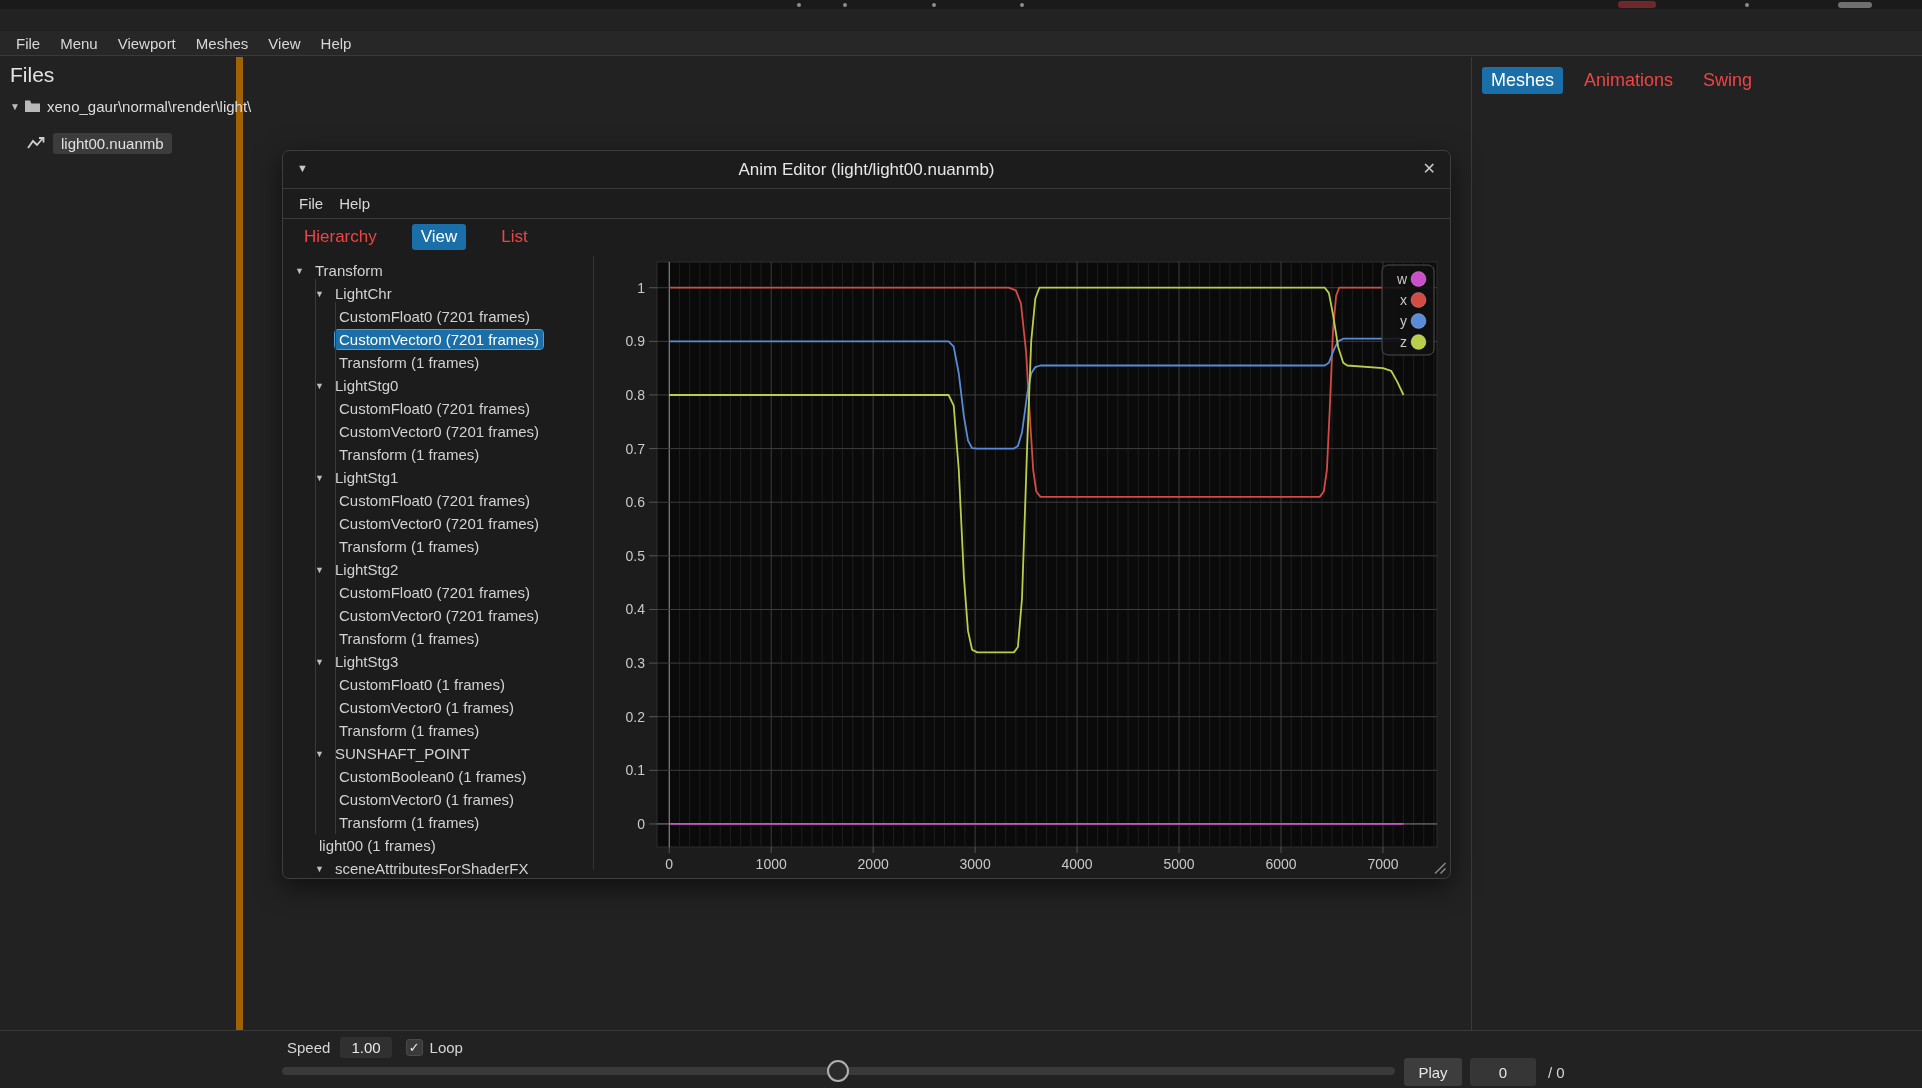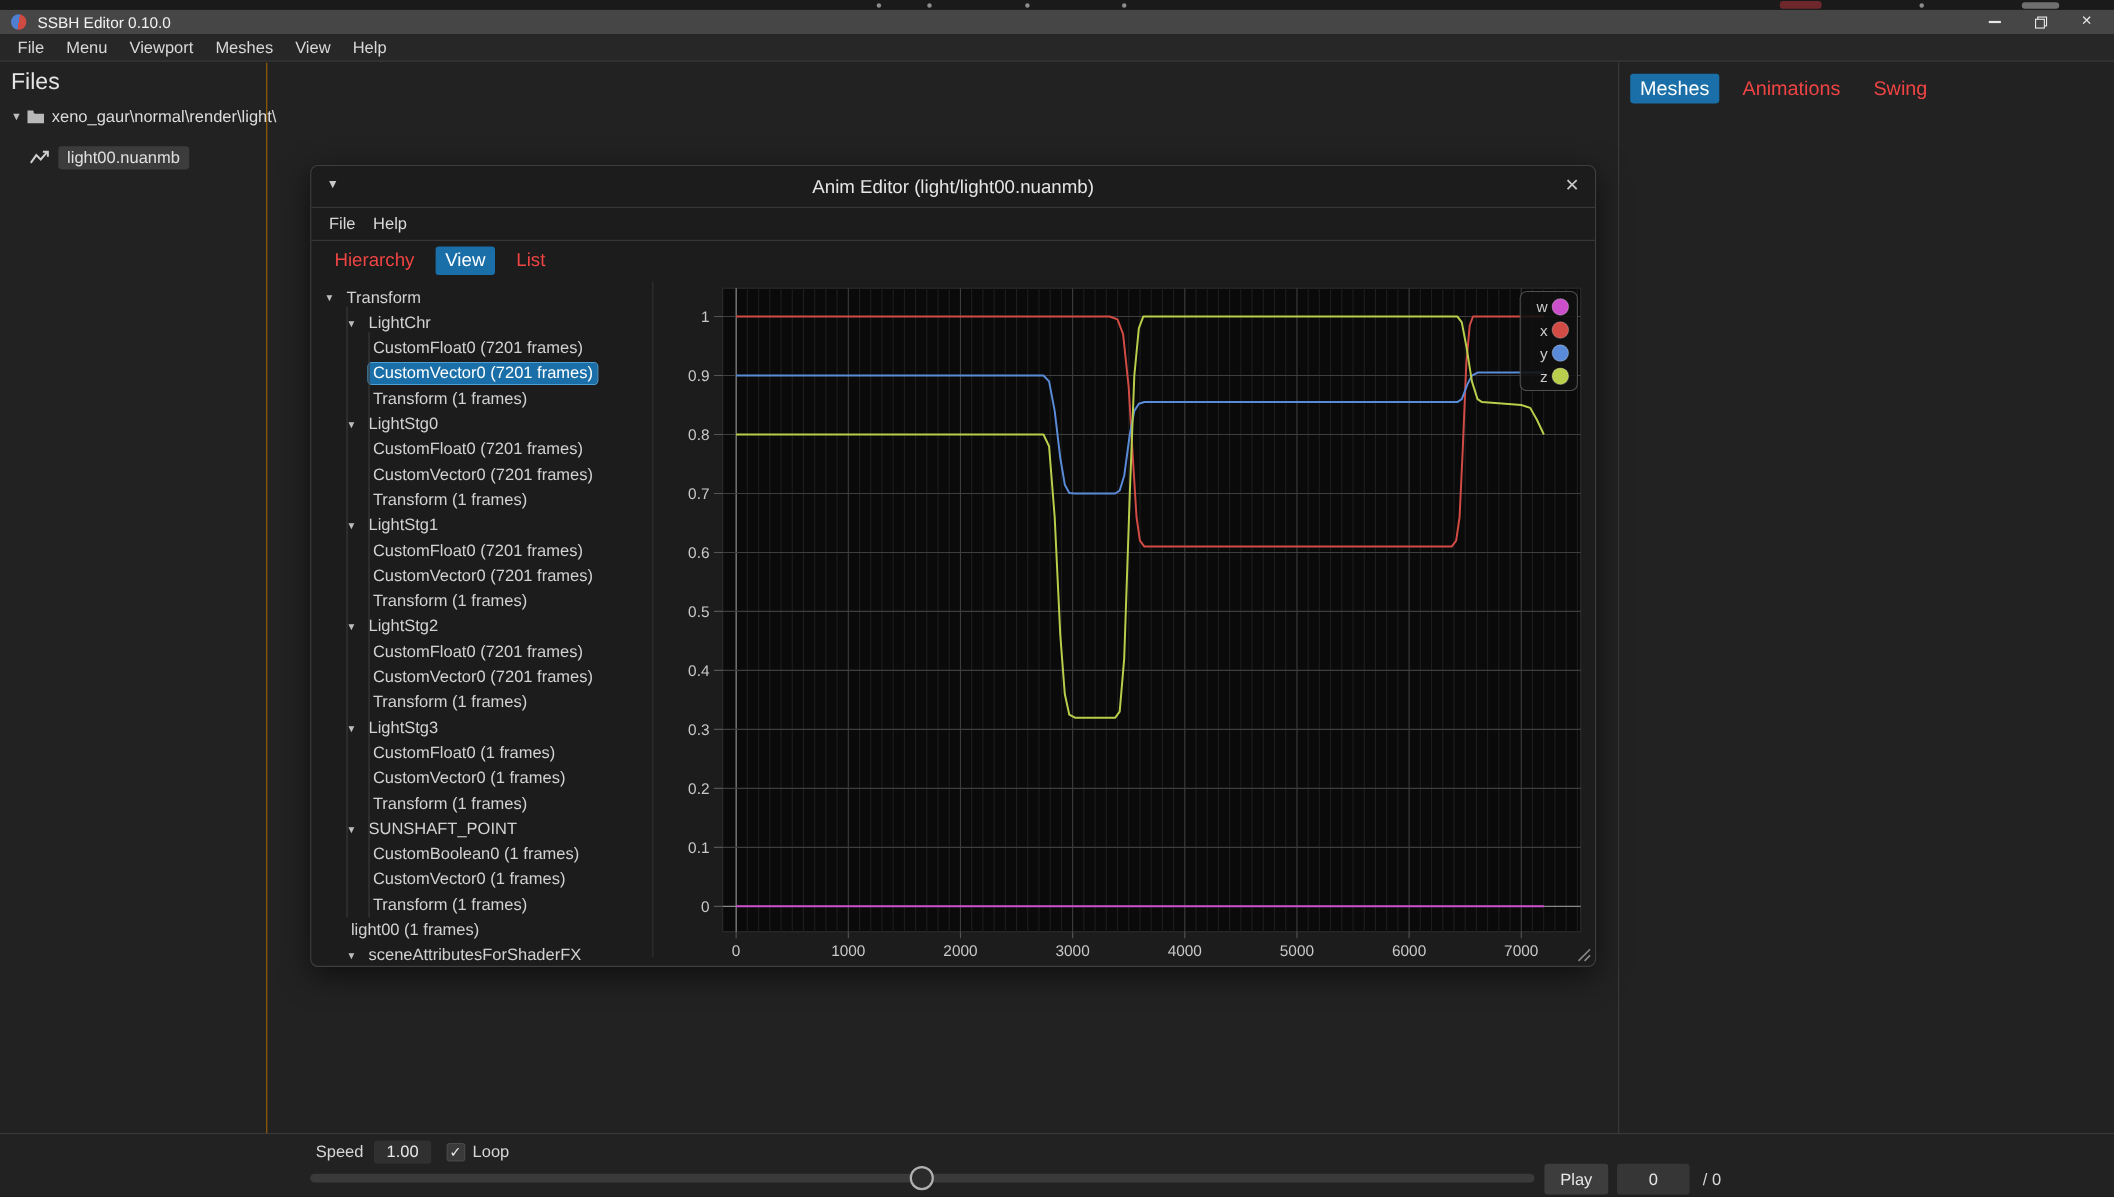--- a/index.html
+++ b/index.html
@@ -17,21 +17,21 @@
   .title-text{margin-left:10px;font-size:14px;color:#f2f2f2;}
   .win-controls{position:absolute;right:4px;top:0;height:22px;display:flex;align-items:center;}
   .win-btn{width:42px;height:22px;display:flex;align-items:center;justify-content:center;color:#e8e8e8;}
   .min-glyph{display:block;width:11px;height:2px;background:#e8e8e8;}
   .close-glyph{font-size:16px;line-height:16px;}
   
   .menubar{position:absolute;left:0;top:31px;width:100%;height:25px;background:#272727;border-bottom:1px solid #3a3a3a;
            display:flex;align-items:center;padding-left:6px;box-sizing:border-box;font-size:15px;color:#d8d8d8;}
   .menu-item{padding:2px 10px;}
   
-  .files-panel{position:absolute;left:0;top:57px;width:243px;bottom:58px;border-right:1px solid #a16207;box-sizing:border-box;}
+  .files-panel{position:absolute;left:0;top:57px;width:243px;bottom:58px;border-right:7px solid #a16207;box-sizing:border-box;}
   .files-title{font-size:21px;margin:6px 0 8px 10px;color:#e4e4e4;}
   .folder-row{display:flex;align-items:center;font-size:15px;margin-left:10px;height:22px;}
   .tri{font-size:10px;color:#bdbdbd;width:14px;flex:none;}
   .folder-ic{margin-right:6px;flex:none;}
   .file-row{display:flex;align-items:center;margin-left:27px;margin-top:16px;}
   .file-label{background:#3c3c3c;border-radius:3px;padding:2px 8px;font-size:15px;margin-left:7px;color:#e0e0e0;}
   
   .right-panel{position:absolute;left:1471px;top:57px;right:0;bottom:58px;border-left:1px solid #3a3a3a;box-sizing:border-box;}
   .panel-tabs{display:flex;gap:12px;margin:10px 0 0 10px;font-size:18px;align-items:center;}
   .tab{padding:3px 9px;border-radius:3px;color:#ef4444;white-space:nowrap;}
@@ -39,21 +39,21 @@
   
   .anim-window{position:absolute;left:282px;top:150px;width:1169px;height:729px;background:#1c1c1c;
                border:1px solid #3e3e3e;border-radius:7px;box-shadow:0 8px 28px rgba(0,0,0,.55);box-sizing:border-box;}
   .anim-header{position:absolute;left:0;top:0;width:100%;height:37px;border-bottom:1px solid #3a3a3a;}
   .collapse-btn{position:absolute;left:14px;top:11px;font-size:11px;color:#c8c8c8;}
   .anim-title{position:absolute;left:0;width:100%;text-align:center;top:9px;font-size:17px;color:#e6e6e6;}
   .anim-close{position:absolute;right:14px;top:8px;font-size:16px;color:#c8c8c8;}
   .anim-menubar{position:absolute;left:8px;top:42px;display:flex;font-size:15px;color:#d8d8d8;}
   .anim-menubar .menu-item{padding:2px 8px;}
   .anim-sep{position:absolute;left:0;top:67px;width:100%;height:1px;background:#3a3a3a;}
-  .anim-tabs{position:absolute;left:12px;top:73px;display:flex;gap:10px;font-size:17px;align-items:center;}
+  .anim-tabs{position:absolute;left:12px;top:73px;display:flex;gap:26px;font-size:17px;align-items:center;}
   .anim-tree{position:absolute;left:8px;top:108px;width:300px;bottom:2px;overflow:hidden;font-size:15px;}
   .tree-row{height:23px;display:flex;align-items:center;white-space:nowrap;box-sizing:border-box;}
   .tree-row .arrow{width:16px;font-size:9px;color:#bdbdbd;flex:none;}
   .tree-label{padding:1px 4px;border-radius:3px;color:#d2d2d2;}
   .tree-row.selected .tree-label{background:#1a6fa8;color:#fff;outline:1px solid #4f9fd4;}
   .guide{position:absolute;width:1px;background:#3a3a3a;}
   .pane-sep{position:absolute;left:310px;top:105px;bottom:8px;width:1px;background:#333333;}
   .graph-svg{position:absolute;left:318px;top:102px;}
   .graph-svg text{font-family:"Liberation Sans",sans-serif;font-size:14px;fill:#c9c9c9;}
   .grip{position:absolute;right:3px;bottom:3px;}
@@ -80,36 +80,20 @@
   <div class="top-strip">
     <span class="art-dot" style="left:797px"></span>
     <span class="art-dot" style="left:843px"></span>
     <span class="art-dot" style="left:932px"></span>
     <span class="art-dot" style="left:1020px"></span>
     <span class="art-red" style="left:1618px"></span>
     <span class="art-dot" style="left:1745px"></span>
     <span class="art-pill" style="left:1838px"></span>
   </div>
 
-  <div class="titlebar">
-    <span class="app-icon"></span>
-    <span class="title-text">SSBH Editor 0.10.0</span>
-    <div class="win-controls">
-      <span class="win-btn">
-          <span class="min-glyph"></span>
-        </span>
-      <span class="win-btn">
-        <svg width="13" height="13" viewBox="0 0 13 13">
-          <rect x="3.5" y="1.5" width="8" height="8" fill="none" stroke="#e8e8e8"></rect>
-          <rect x="1.5" y="3.5" width="8" height="8" fill="#464646" stroke="#e8e8e8"></rect>
-        </svg>
-      </span>
-      <span class="win-btn close-glyph">×</span>
-    </div>
-  </div>
 
   <div class="menubar" id="main-menubar">
       <span class="menu-item">File</span>
       <span class="menu-item">Menu</span>
       <span class="menu-item">Viewport</span>
       <span class="menu-item">Meshes</span>
       <span class="menu-item">View</span>
       <span class="menu-item">Help</span>
     </div>
 

